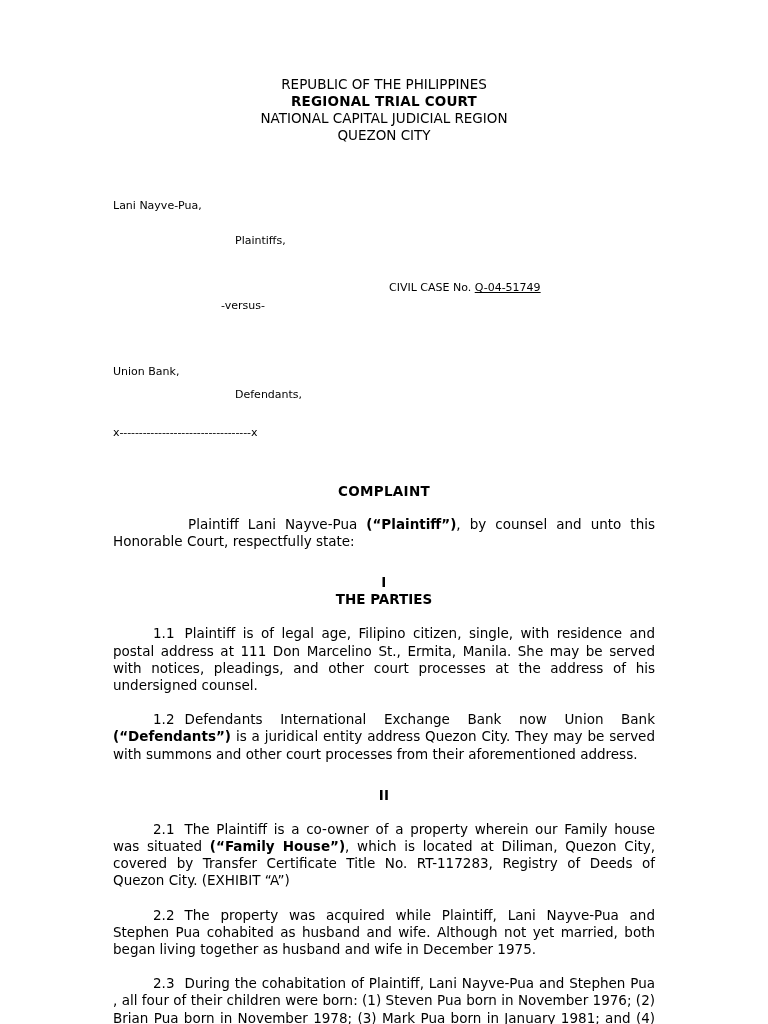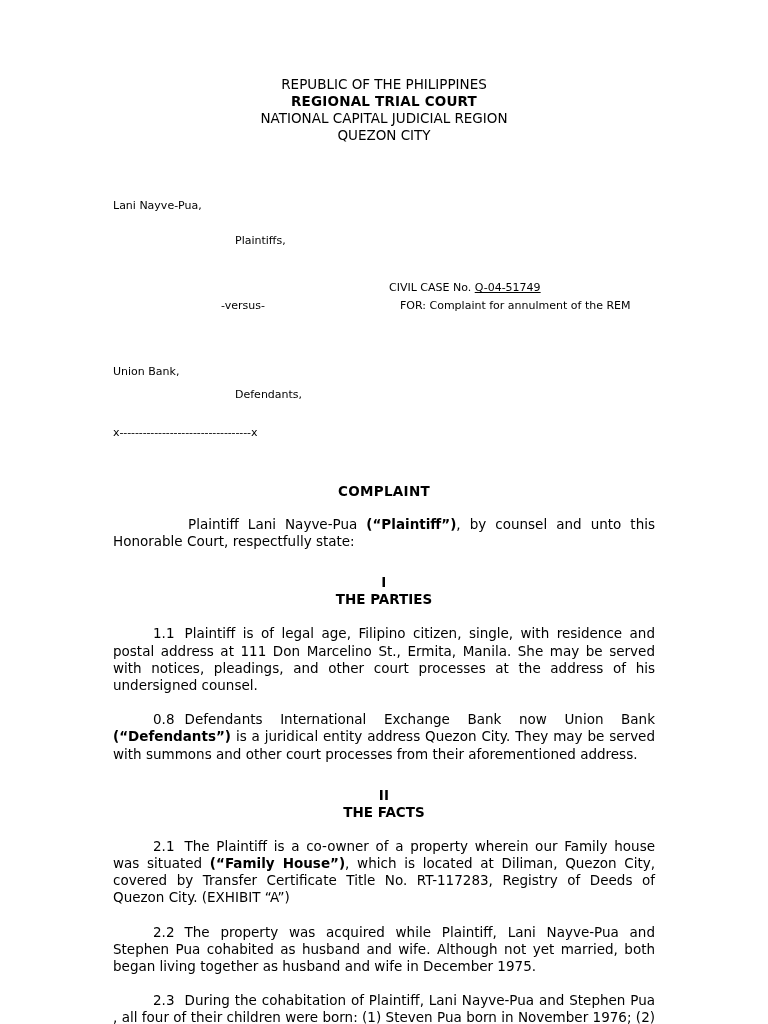--- a/index.html
+++ b/index.html
@@ -116,44 +116,42 @@
       <div>QUEZON CITY</div>
     </div>
 
     <div class="caption">
       <div class="caption-plaintiff-name">Lani Nayve-Pua,</div>
       <div class="caption-plaintiff-role">Plaintiffs,</div>
 
       <div class="caption-mid">
         <div class="case-no"><span>CIVIL CASE No. </span><span class="num">Q-04-51749</span></div>
         <div class="versus">-versus-</div>
-        <div class="case-for">FOR: Complaint for annulment of the REM</div>
       </div>
 
       <div class="caption-defendant-name">Union Bank,</div>
       <div class="caption-defendant-role">Defendants,</div>
       <div class="caption-rule">x----------------------------------x</div>
     </div>
 
     <div class="doc-title">COMPLAINT</div>
 
     <p class="body lead"><span>Plaintiff Lani Nayve-Pua </span><b>(“Plaintiff”)</b><span>, by counsel and unto this Honorable Court, respectfully state:</span></p>
 
     <div class="section-heading">
       <div class="numeral">I</div>
       <div>THE PARTIES</div>
     </div>
 
     <p class="body numbered"><span class="pnum">1.1</span><span>Plaintiff is of legal age, Filipino citizen, single, with residence and postal address at 111 Don Marcelino St., Ermita, Manila. She may be served with notices, pleadings, and other court processes at the address of his undersigned counsel.</span><b></b><span></span></p>
 
-    <p class="body numbered"><span class="pnum">0.8</span><span>Defendants International Exchange Bank now Union Bank </span><b>(“Defendants”)</b><span> is a juridical entity address Quezon City. They may be served with summons and other court processes from their aforementioned address.</span></p>
+    <p class="body numbered"><span class="pnum">1.2</span><span>Defendants International Exchange Bank now Union Bank </span><b>(“Defendants”)</b><span> is a juridical entity address Quezon City. They may be served with summons and other court processes from their aforementioned address.</span></p>
 
     <div class="section-heading">
       <div class="numeral">II</div>
-      <div>THE FACTS</div>
     </div>
 
     <p class="body numbered"><span class="pnum">2.1</span><span>The Plaintiff is a co-owner of a property wherein our Family house was situated </span><b>(“Family House”)</b><span>, which is located at Diliman, Quezon City, covered by Transfer Certificate Title No. RT-117283, Registry of Deeds of Quezon City. (EXHIBIT “A”)</span></p>
 
     <p class="body numbered"><span class="pnum">2.2</span><span>The property was acquired while Plaintiff, Lani Nayve-Pua and Stephen Pua cohabited as husband and wife. Although not yet married, both began living together as husband and wife in December 1975.</span><b></b><span></span></p>
 
     <p class="body numbered"><span class="pnum">2.3</span><span>During the cohabitation of Plaintiff, Lani Nayve-Pua and Stephen Pua , all four of their children were born: (1) Steven Pua born in November 1976; (2) Brian Pua born in November 1978; (3) Mark Pua born in January 1981; and (4) Kristine Pua born in April 1982</span><b></b><span></span></p>
 
   </div>
 </div>

